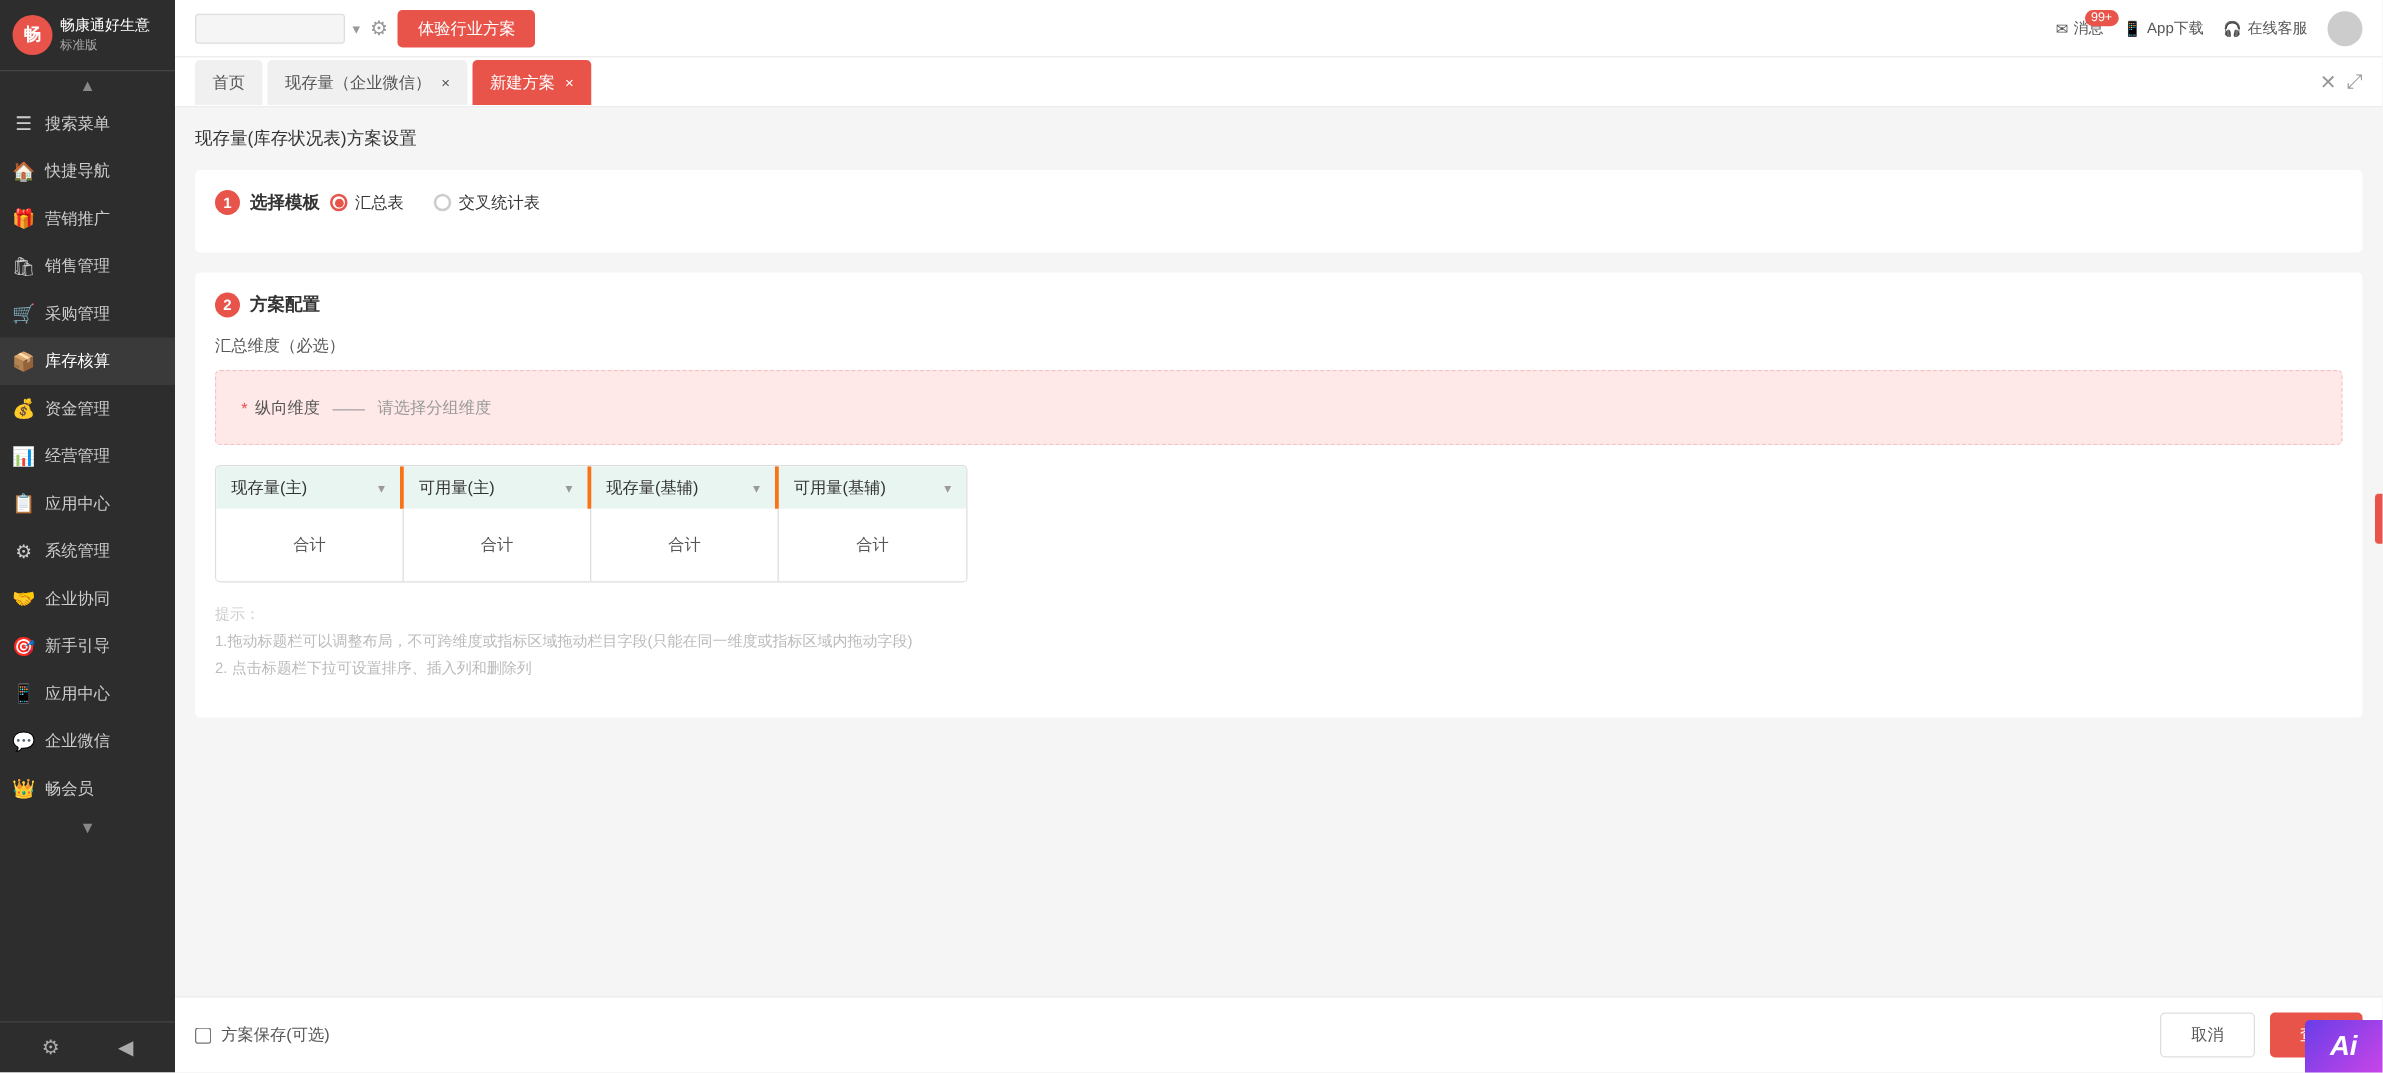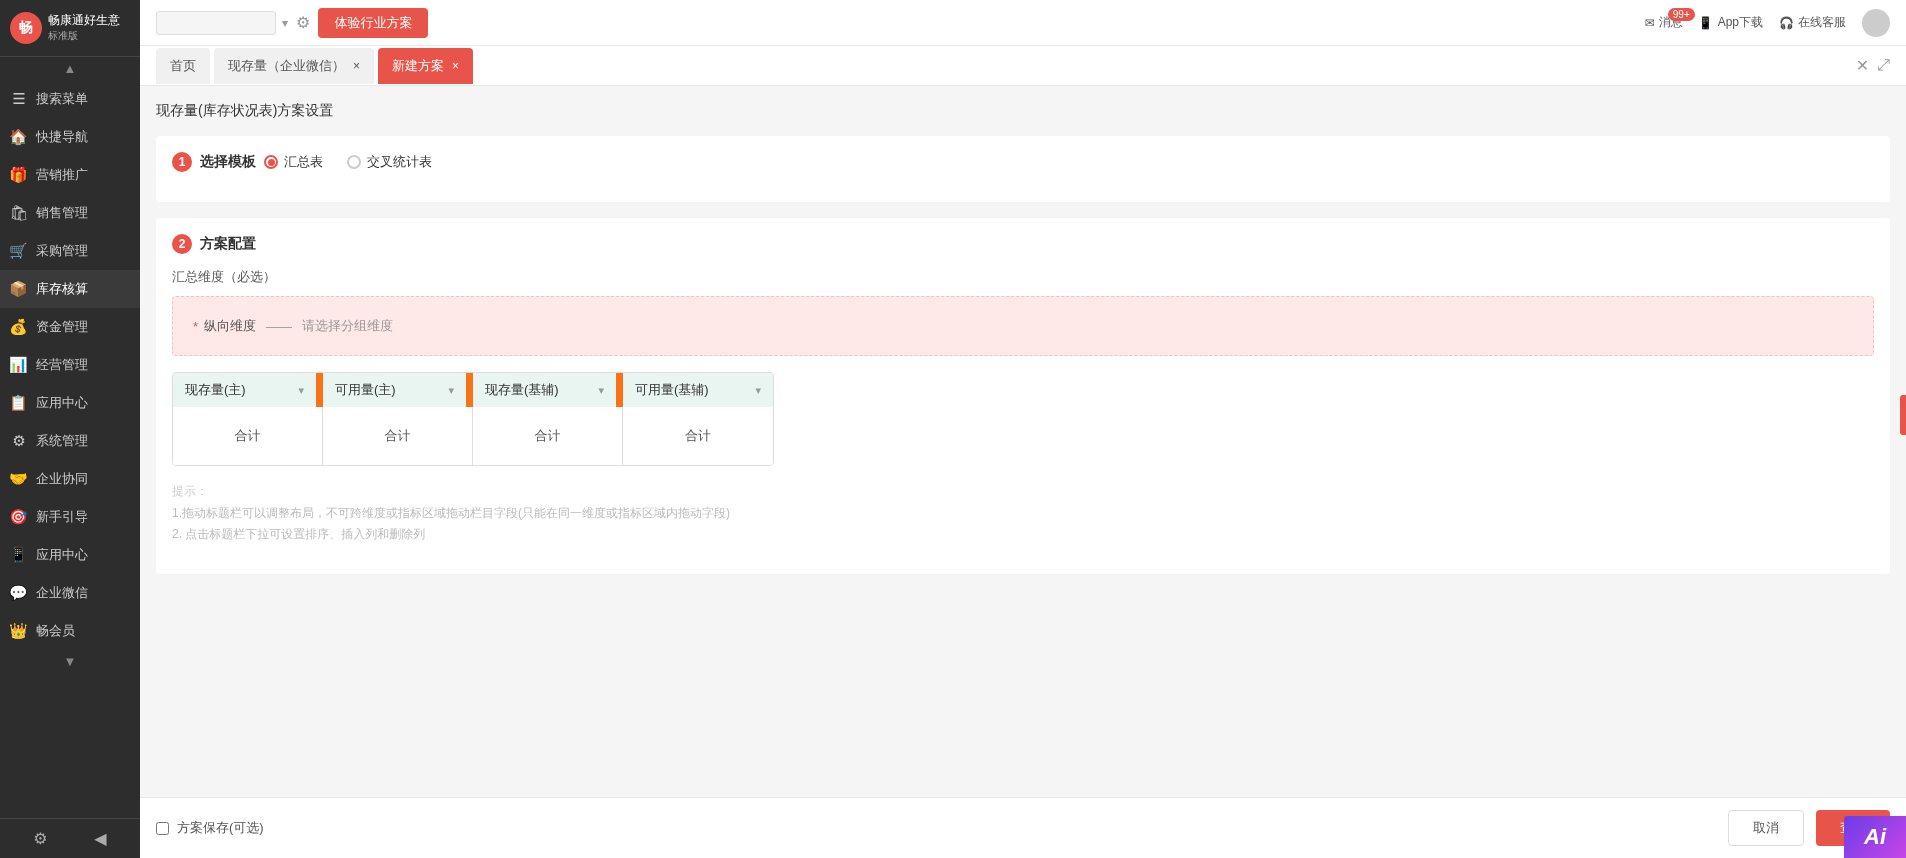--- a/index.html
+++ b/index.html
@@ -405,21 +405,21 @@
       display: inline-block;
       min-width: 600px;
     }
     .stats-table-header {
       display: flex;
       background: #e8f5f0;
     }
     .stats-col {
       min-width: 150px;
       padding: 8px 12px;
-      border-right: 7px solid #f97316;
+      border-right: 3px solid #f97316;
       display: flex;
       align-items: center;
       justify-content: space-between;
       font-size: 13px;
       color: #333;
     }
     .stats-col:last-child { border-right: none; }
     .stats-table-body {
       display: flex;
       background: #fff;

